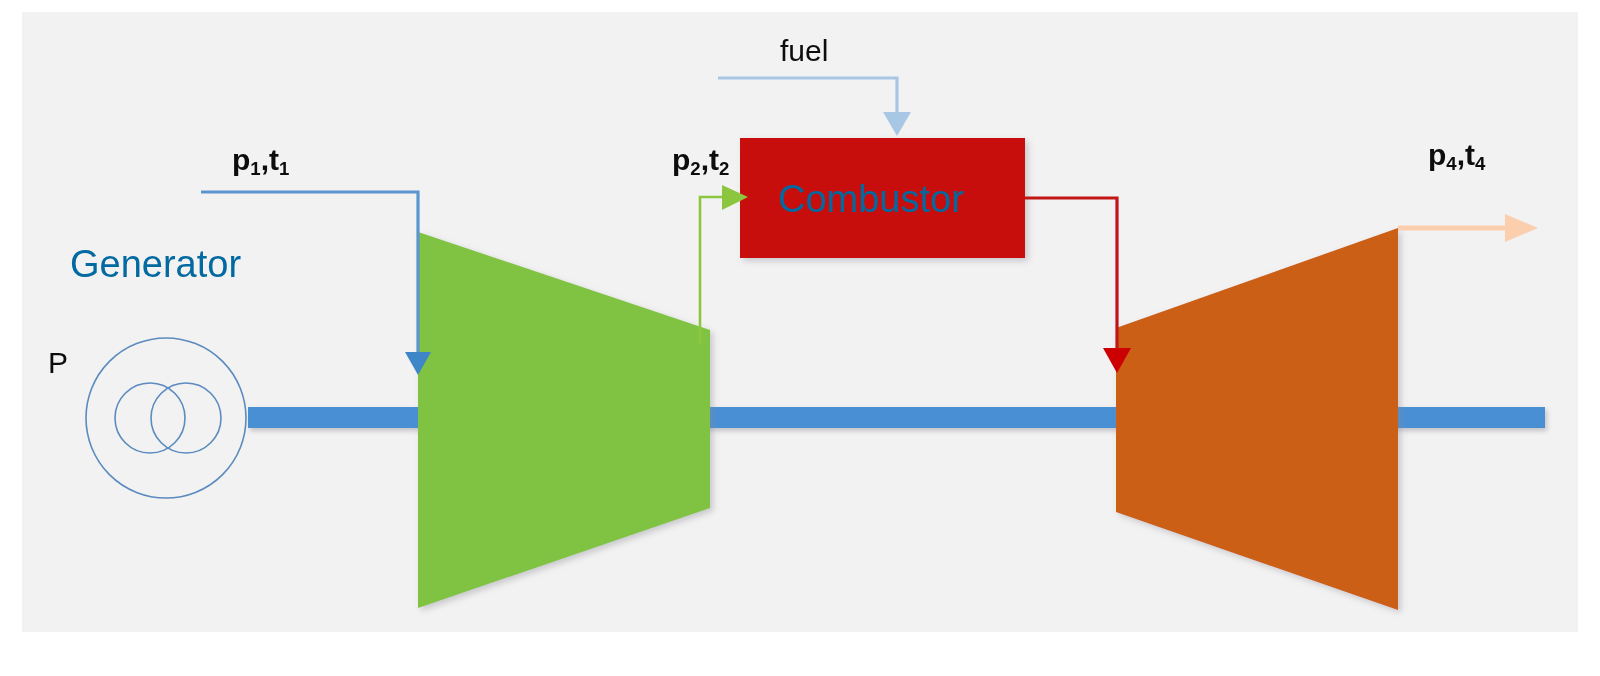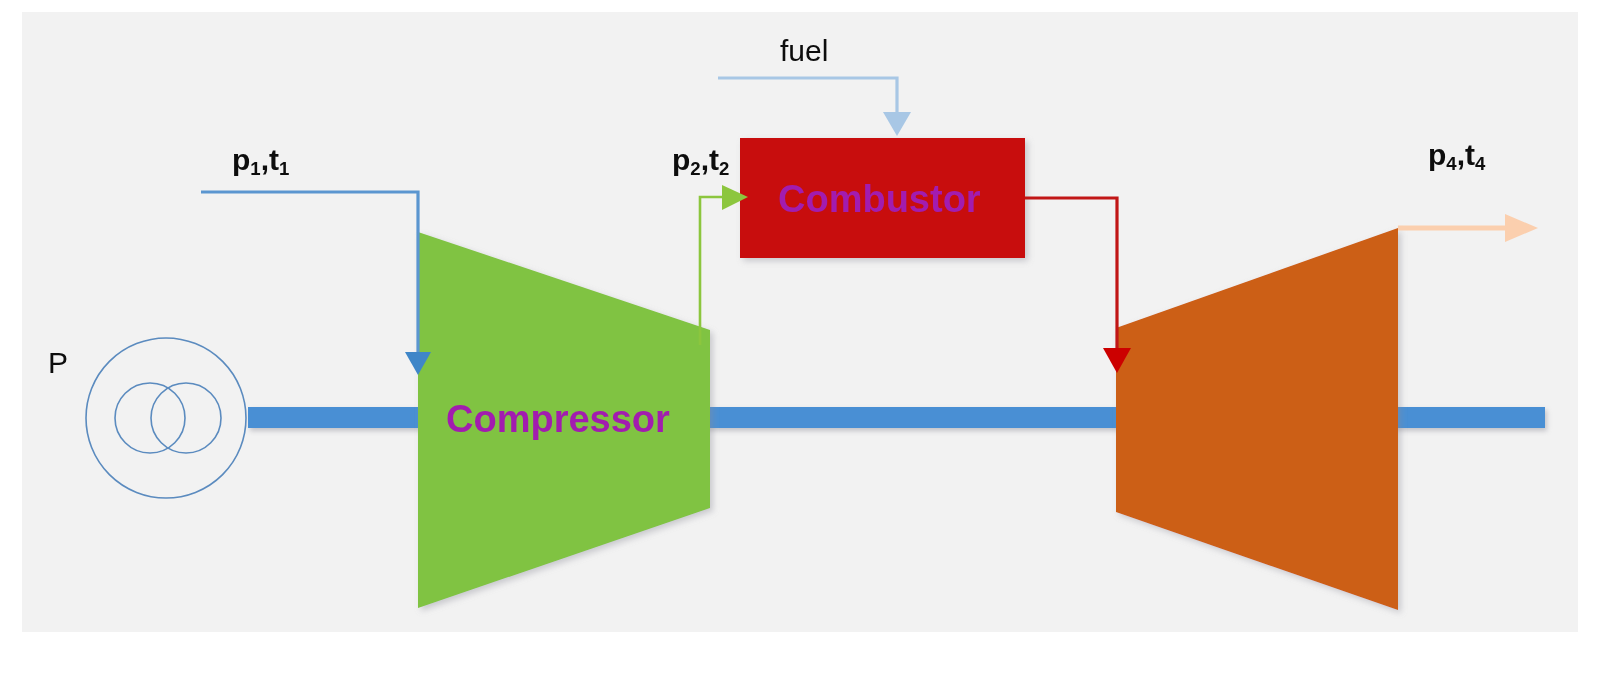--- a/index.html
+++ b/index.html
@@ -57,22 +57,22 @@
   .lbl-fuel {
     font-size: 30px;
     font-weight: 400;
   }
   .lbl-p {
     font-size: 30px;
     font-weight: 400;
   }
   .lbl-block {
     position: absolute;
-    font-weight: bold;
-    color: #a21caf;
+    font-weight: normal;
+    color: #0369a1;
     white-space: nowrap;
     line-height: 1;
   }
   .lbl-generator { font-size: 38px; }
   .lbl-compressor { font-size: 38px; }
   .lbl-combustor { font-size: 38px; }
   .lbl-turbine { font-size: 38px; }
 </style>
 </head>
 <body>
@@ -148,19 +148,19 @@
   </div>
 
   <div class="lbl lbl-state" style="left:1428px; top:140px;">
     <span>p</span><sub>4</sub><span>,</span><span>t</span><sub>4</sub>
   </div>
 
   <div class="lbl lbl-fuel" style="left:780px; top:36px;">fuel</div>
 
   <div class="lbl lbl-p" style="left:48px; top:348px;">P</div>
 
+  <div class="lbl-block lbl-generator" style="left:70px; top:245px;">Generator</div>
 
-  <div class="lbl-block lbl-compressor" style="left:446px; top:400px;">Compressor</div>
 
   <div class="lbl-block lbl-combustor" style="left:778px; top:180px;">Combustor</div>
 
 
 </div>
 
 </body></html>

